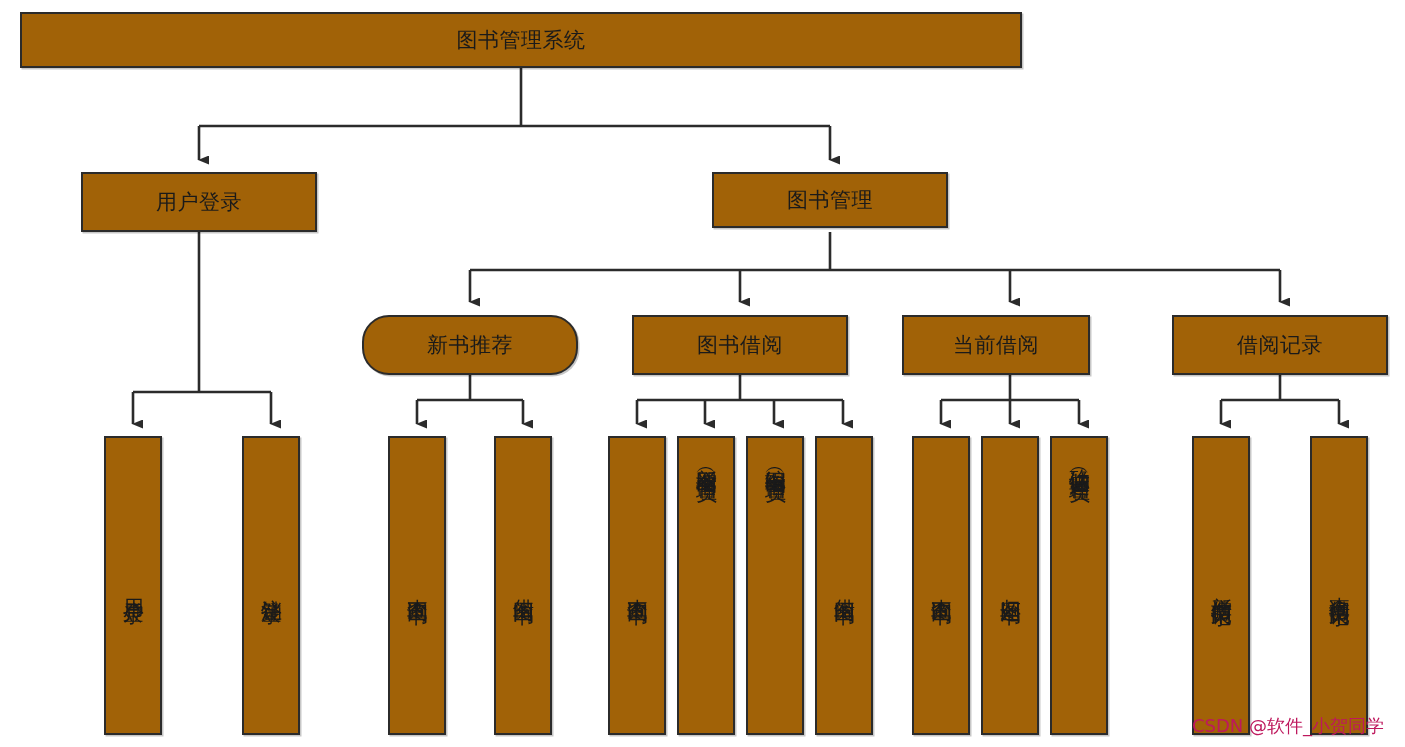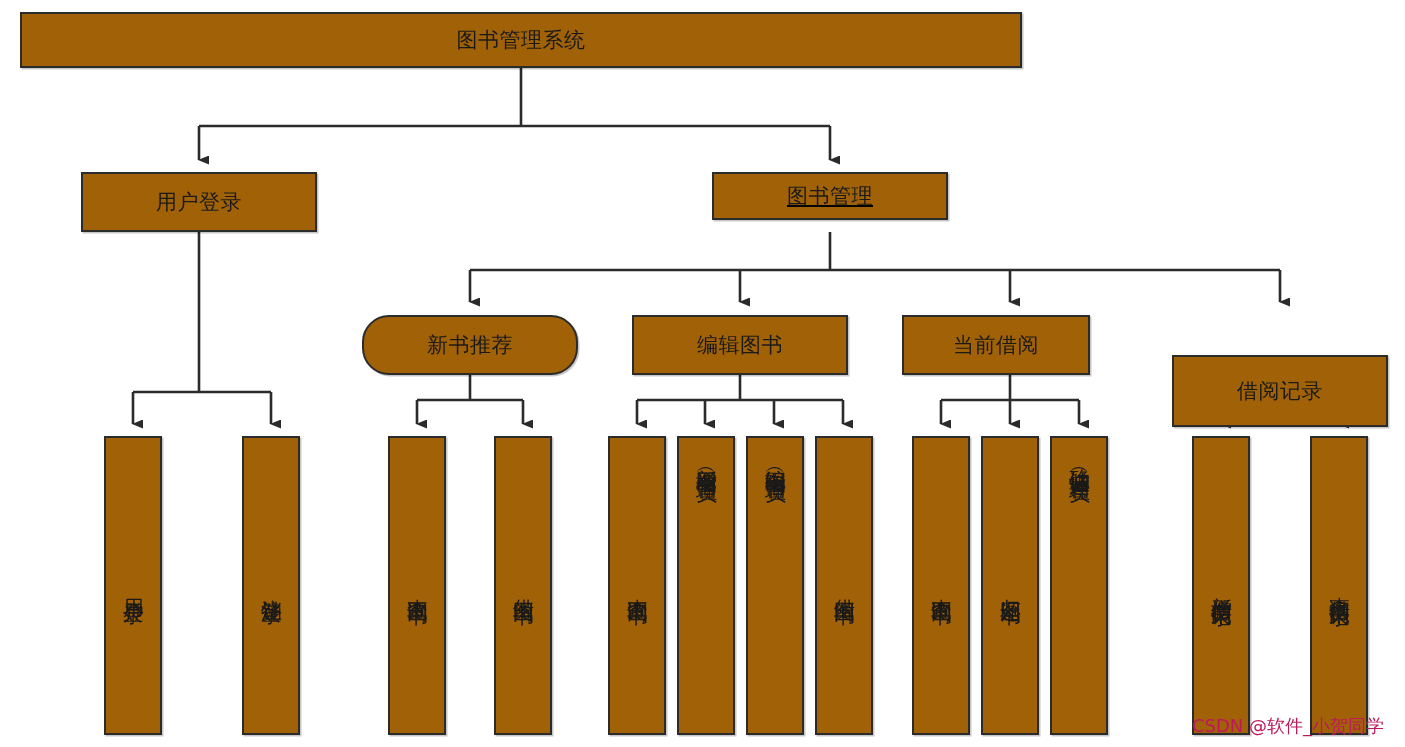--- a/index.html
+++ b/index.html
@@ -130,34 +130,34 @@
     </g>
   </svg>
 
   <div class="node horizontal" style="left:20px; top:12px; width:1002px; height:56px;">
     <span class="node-label">图书管理系统</span>
   </div>
 
   <div class="node horizontal" style="left:81px; top:172px; width:236px; height:60px;">
     <span class="node-label">用户登录</span>
   </div>
-  <div class="node horizontal" style="left:712px; top:172px; width:236px; height:48px;text-decoration:underline;">
+  <div class="node horizontal" style="left:712px; top:172px; width:236px; height:56px;">
     <span class="node-label">图书管理</span>
   </div>
 
   <div class="node horizontal" style="left:362px; top:315px; width:216px; height:60px;border-radius:27px;">
     <span class="node-label">新书推荐</span>
   </div>
   <div class="node horizontal" style="left:632px; top:315px; width:216px; height:60px;">
-    <span class="node-label">编辑图书</span>
+    <span class="node-label">图书借阅</span>
   </div>
   <div class="node horizontal" style="left:902px; top:315px; width:188px; height:60px;">
     <span class="node-label">当前借阅</span>
   </div>
-  <div class="node horizontal" style="left:1172px; top:315px; width:216px; height:72px;margin-top:40px;">
+  <div class="node horizontal" style="left:1172px; top:315px; width:216px; height:60px;">
     <span class="node-label">借阅记录</span>
   </div>
 
   <div class="node vertical centered" style="left:104px; top:436px; width:58px; height:299px;">
     <span class="node-label">用户登录</span>
   </div>
   <div class="node vertical centered" style="left:242px; top:436px; width:58px; height:299px;">
     <span class="node-label">注销登录</span>
   </div>
 

